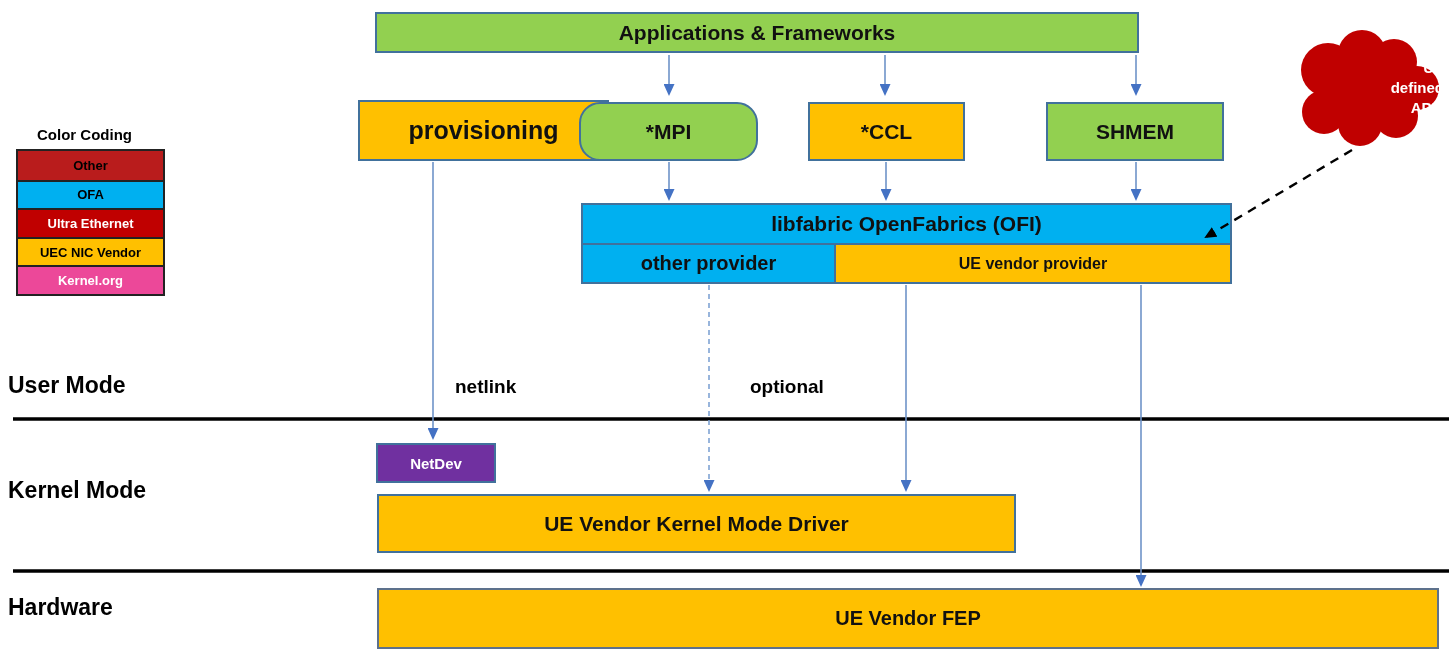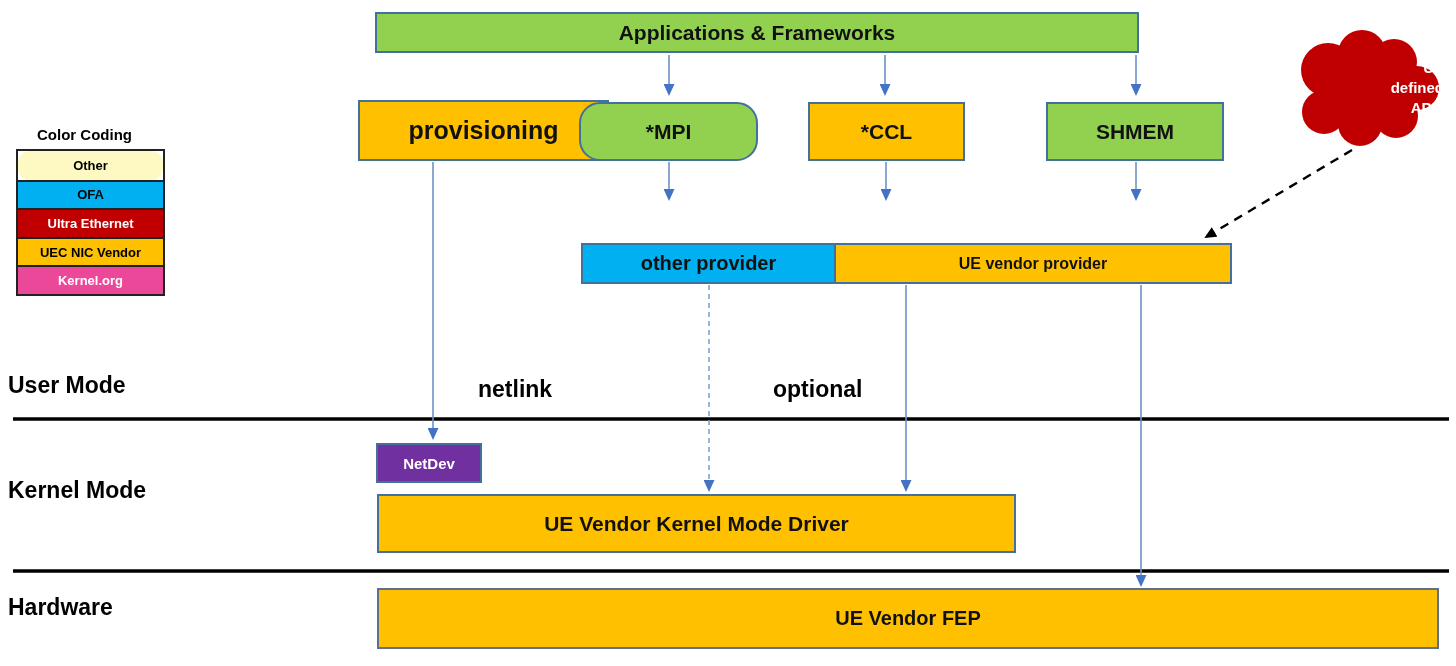--- a/index.html
+++ b/index.html
@@ -18,28 +18,28 @@
   .purple { background:#7030A0; color:#ffffff; }
 
   
   #legend-title { position:absolute; left:37px; top:126px; font-size:15px; font-weight:bold; color:#000; }
   #legend { position:absolute; left:16px; top:149px; width:149px; border:2px solid #222; box-sizing:border-box; }
   .legend-row {
     height:28.6px; display:flex; align-items:center; justify-content:center;
     font-size:13px; font-weight:bold; border-top:2px solid #222; box-sizing:border-box;
   }
   .legend-row:first-child { border-top:none; }
-  .lg-green  { background:#fef9c3; color:#000;border-radius:12px; }
+  .lg-green  { background:#b91c1c; color:#000; }
   .lg-blue   { background:#00B0F0; color:#000; }
   .lg-red    { background:#C00000; color:#fff; }
   .lg-orange { background:#FFC000; color:#000; }
   .lg-purple { background:#ec4899; color:#fff; }
 
   .zone-label { position:absolute; font-size:23px; font-weight:bold; color:#000; }
-  .edge-label { position:absolute; font-size:23px; font-weight:bold; color:#000;margin-left:23px; }
+  .edge-label { position:absolute; font-size:19px; font-weight:bold; color:#000; }
 
   #connector-layer { position:absolute; left:0; top:0; width:1456px; height:666px; pointer-events:none; }
 
   #cloud-wrap { position:absolute; left:1284px; top:26px; width:160px; height:124px; }
   #cloud-text {
     position:absolute; left:0; top:0; width:160px; height:124px;
     display:flex; flex-direction:column; align-items:flex-end; justify-content:center;
     color:#fff; font-weight:bold; font-size:15px; line-height:1.35; text-align:center;
   }
 </style>
@@ -60,26 +60,27 @@
   <div class="box green" style="left:375px; top:12px;  width:764px; height:41px; font-size:21px;">Applications &amp; Frameworks</div>
 
   <div class="box orange" style="left:342px; top:100px; width:251px; height:61px; font-size:25px;margin-left:16px;">provisioning</div>
 
   <div class="box green" style="left:579px; top:102px; width:179px; height:59px; font-size:21px;border-radius:21px;">*MPI</div>
 
   <div class="box orange" style="left:808px; top:102px; width:157px; height:59px; font-size:21px;">*CCL</div>
 
   <div class="box green" style="left:1046px; top:102px; width:178px; height:59px; font-size:21px;">SHMEM</div>
 
+  <div class="box blue" style="left:581px; top:203px; width:651px; height:42px; font-size:21px;">libfabric OpenFabrics (OFI)</div>
 
   <div class="box blue" style="left:581px; top:243px; width:255px; height:41px; font-size:20px;">other provider</div>
 
   <div class="box orange" style="left:834px; top:243px; width:398px; height:41px; font-size:16px;">UE vendor provider</div>
 
-  <div class="box purple" style="left:376px; top:443px; width:106px; height:40px; font-size:15px;">NetDev</div>
+  <div class="box purple" style="left:376px; top:443px; width:120px; height:40px; font-size:15px;">NetDev</div>
 
   <div class="box orange" style="left:377px; top:494px; width:639px; height:59px; font-size:21px;">UE Vendor Kernel Mode Driver</div>
 
   <div class="box orange" style="left:377px; top:588px; width:1062px; height:61px; font-size:20px; border-color:#5d718c;">UE Vendor  FEP</div>
 
   <div class="zone-label" style="left:8px;  top:372px;">User Mode</div>
   <div class="zone-label" style="left:8px;  top:477px;">Kernel Mode</div>
   <div class="zone-label" style="left:8px;  top:594px;">Hardware</div>
 
   <div class="edge-label" style="left:455px; top:376px;">netlink</div>

